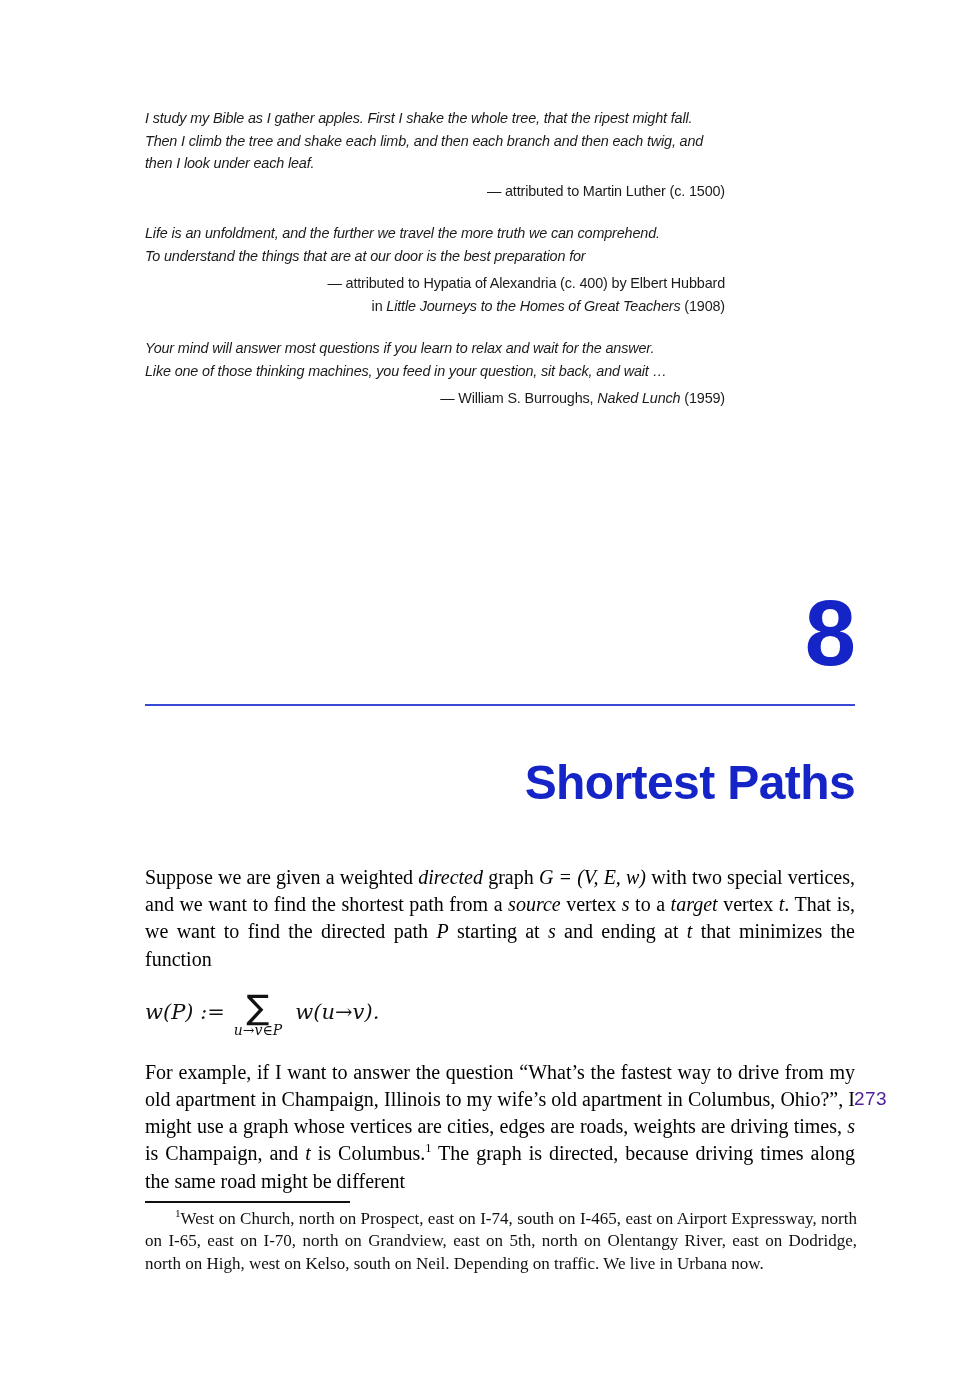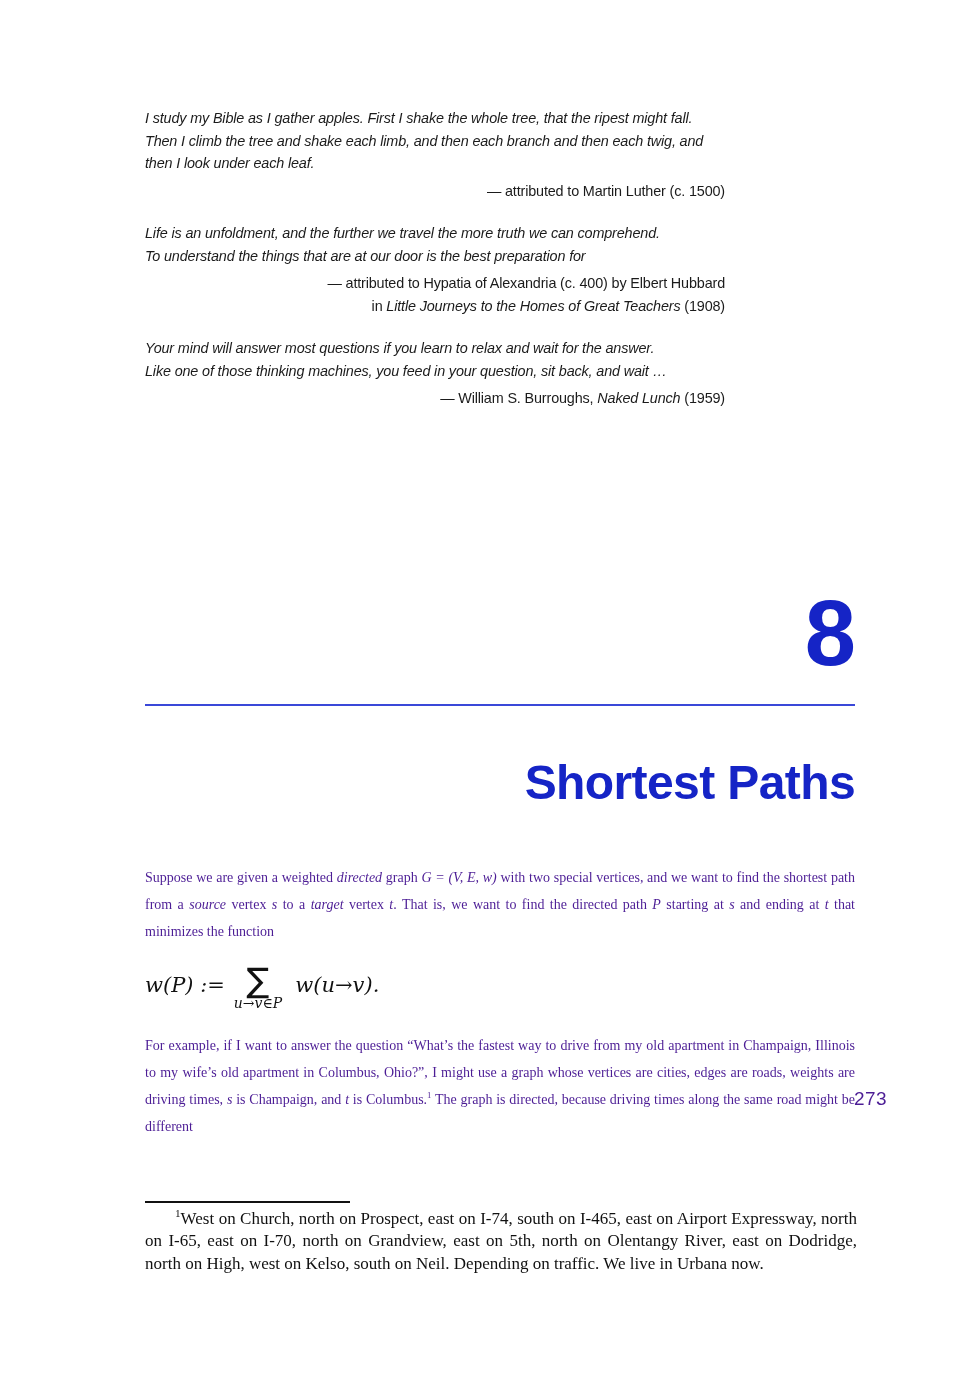--- a/index.html
+++ b/index.html
@@ -88,25 +88,25 @@
   
   .body-area {
     position: absolute;
     left: 145px;
     top: 852px;
     width: 710px;
   }
   p.body-par {
     margin: 0;
     font-family: "Liberation Serif", serif;
-    font-size: 14px;
+    font-size: 20px;
     line-height: 27.2px;
     text-align: justify;
     text-justify: inter-word;
-    color: #4c1d95;
+    color: #000000;
   }
   p.body-par.second { margin-top: 24px; }
   .it { font-style: italic; }
   .mi { font-style: italic; }
   sup.fn-mark {
     font-size: 0.62em;
     vertical-align: super;
     line-height: 0;
   }
 

